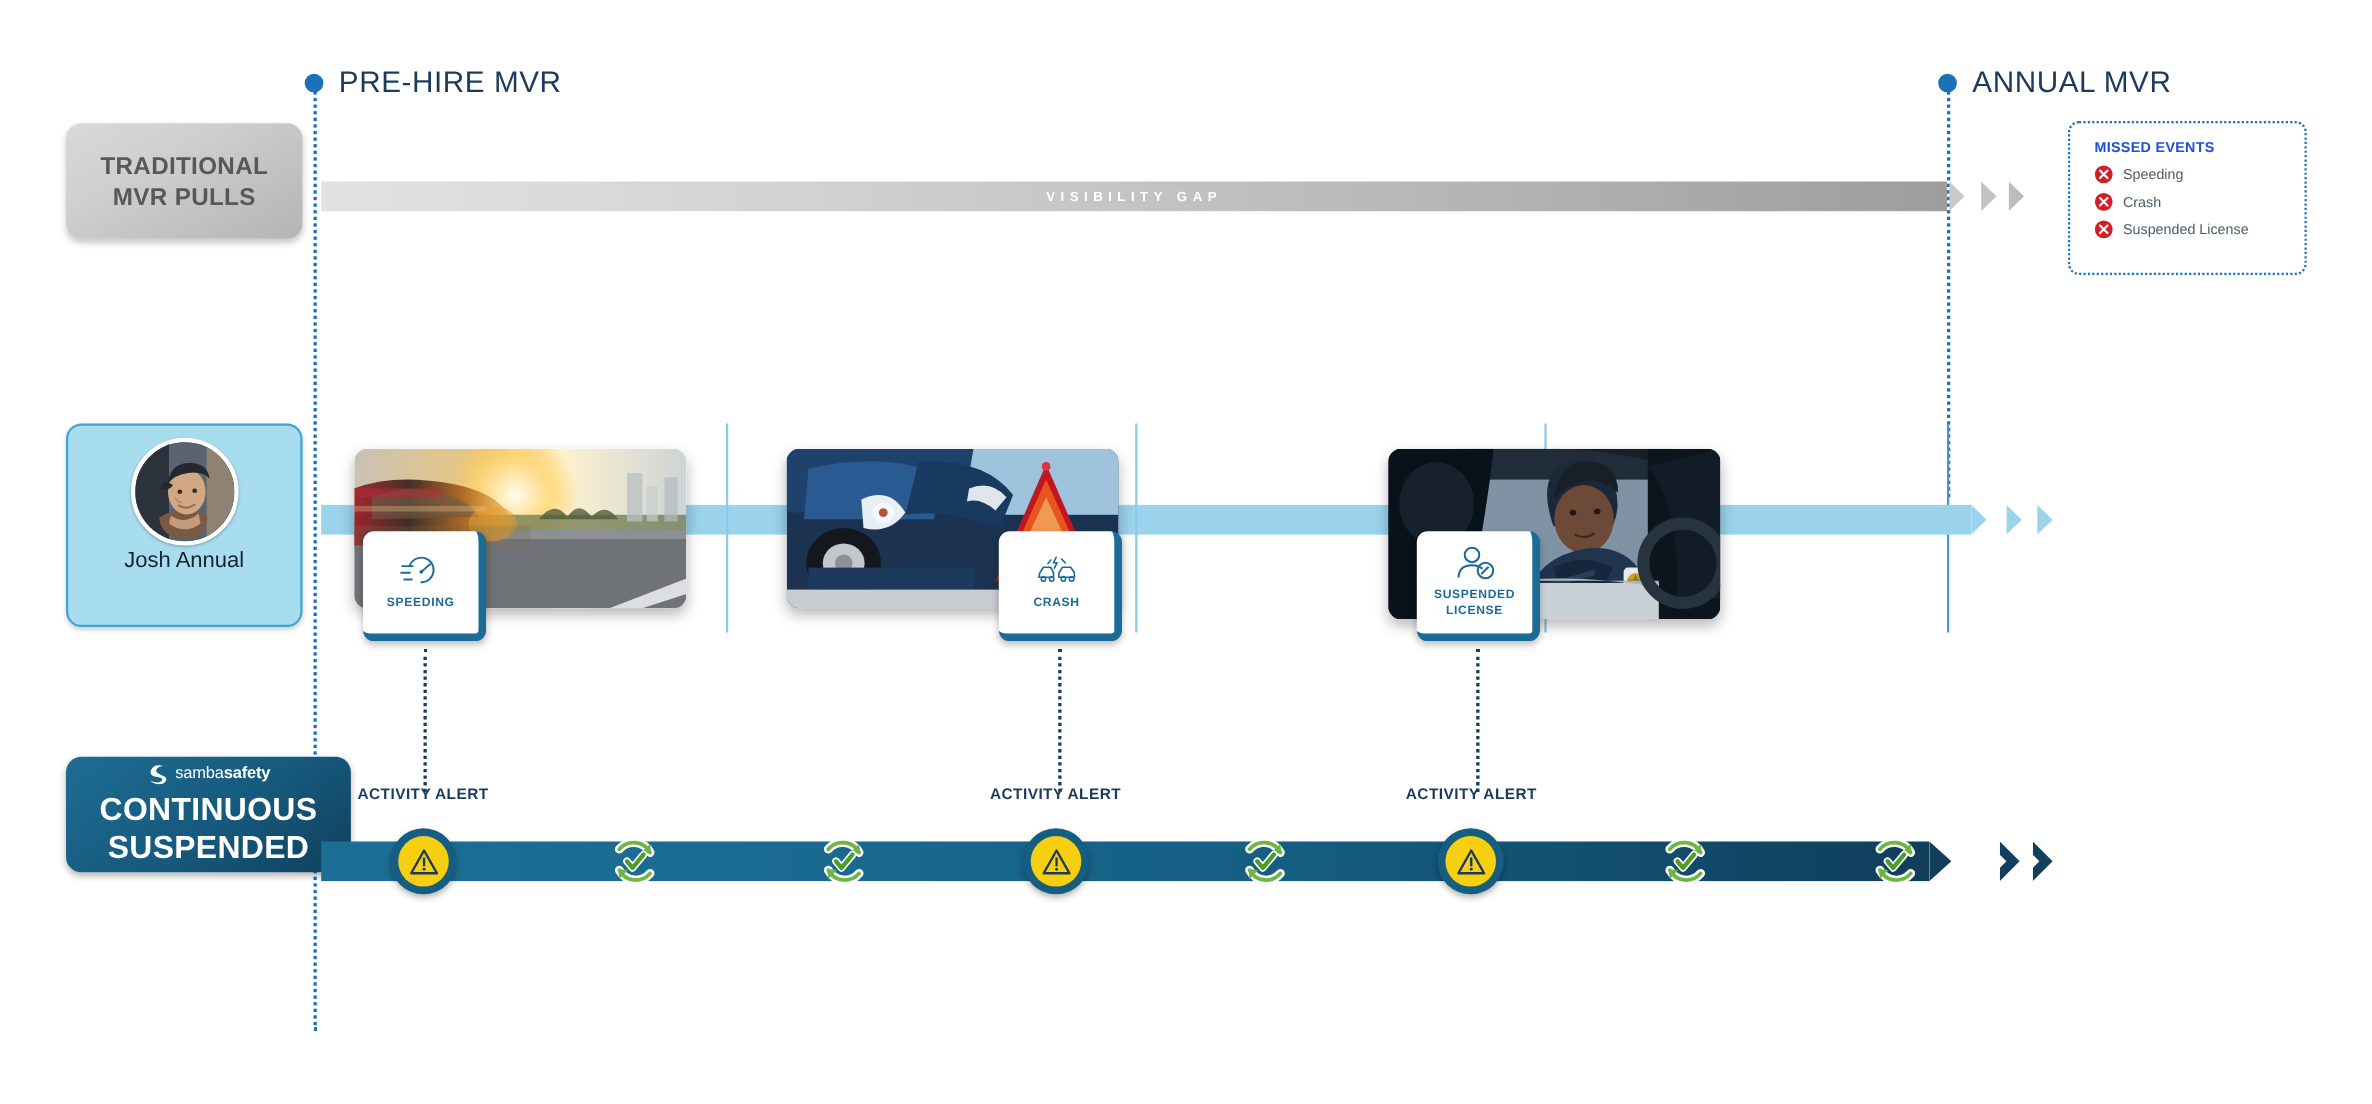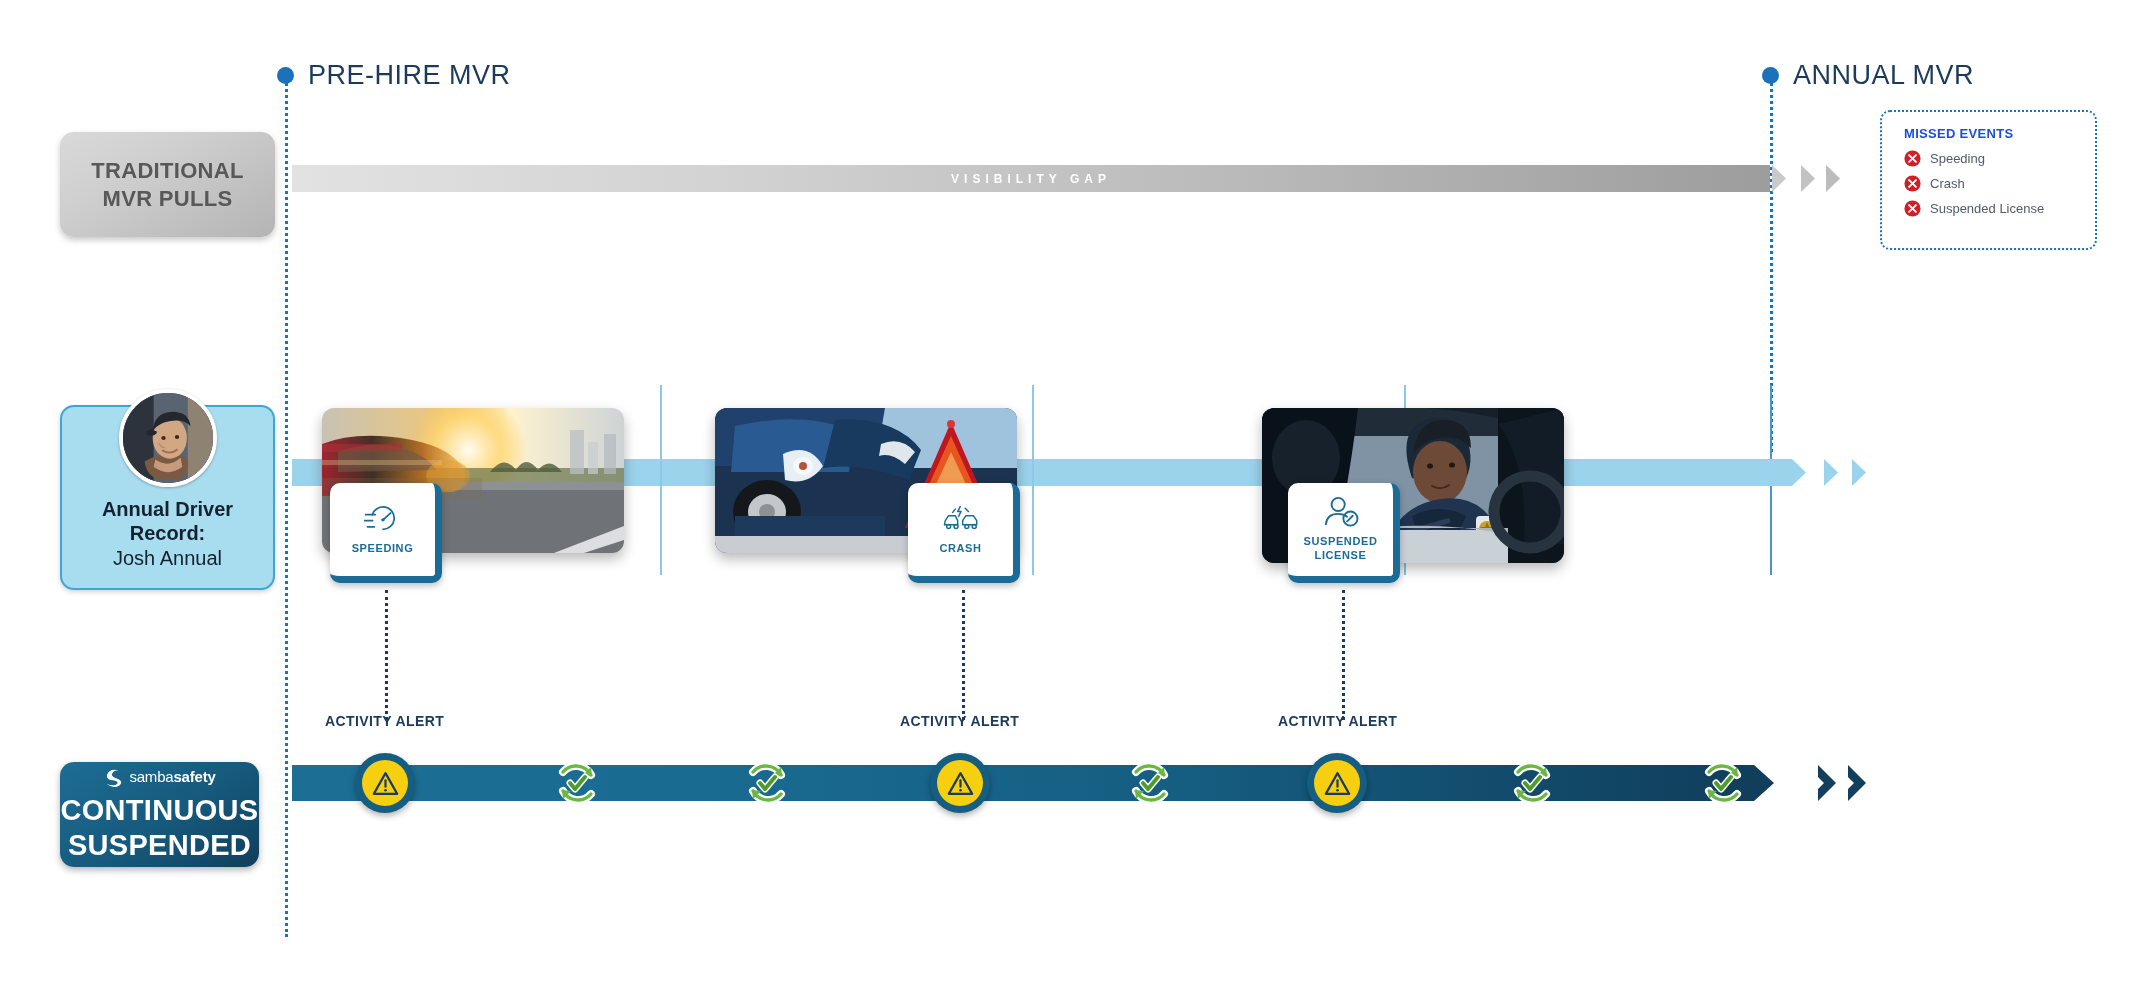--- a/index.html
+++ b/index.html
@@ -31,21 +31,20 @@
     position: absolute; width: 0;
     border-left: 2px solid #4a94d0;
   }
 
   
   .rowcard {
     position: absolute; border-radius: 14px;
     display: flex; flex-direction: column;
     align-items: center; justify-content: center;
     text-align: center;
-    margin-top: 20px;
   }
   .card-traditional {
     left: 60px; top: 112px; width: 215px; height: 105px;
     background: linear-gradient(150deg,#d9d9d9 0%, #cfcfcf 35%, #b4b4b4 100%);
     box-shadow: 0 3px 6px rgba(0,0,0,.22);
   }
   .card-traditional .t {
     font-size: 22px; font-weight: bold; color: #585858; line-height: 1.25;
     letter-spacing: .3px;
   }
@@ -60,21 +59,21 @@
     width: 98px; height: 98px; border-radius: 50%;
     border: 4px solid #ffffff; overflow: hidden; position: relative;
     margin-top: -44px; background: #394453;
     box-shadow: 0 1px 3px rgba(0,0,0,.3);
   }
   .avatar svg { display:block; width:100%; height:100%; }
   .driver-title { font-size: 20px; font-weight: bold; color:#14212f; line-height:1.2; margin-top: 10px; }
   .driver-name  { font-size: 20px; color:#14212f; line-height:1.3; }
 
   .card-samba {
-    left: 60px; top: 742px; width: 199px; height: 105px;
+    left: 60px; top: 688px; width: 259px; height: 105px;
     background: linear-gradient(145deg,#1e6d94 0%, #16597c 55%, #103f5c 100%);
     box-shadow: 0 3px 7px rgba(0,0,0,.3);
     gap: 2px;
   }
   .samba-logo { display:flex; align-items:center; gap:6px; margin-bottom: 4px; }
   .samba-logo .mark { width: 20px; height: 20px; }
   .samba-wordmark { font-size: 15px; color:#fff; letter-spacing:-.2px; }
   .samba-wordmark b { font-weight: bold; }
   .card-samba .t {
     font-size: 29px; font-weight: bold; color:#fff; line-height:1.2; letter-spacing:.3px;
@@ -242,21 +241,20 @@
         <path d="M36 74 q14 10 28 -2 l2 10 q-16 12 -32 0 Z" fill="#c69b7b"></path>
         <ellipse cx="52" cy="50" rx="19" ry="23" fill="#d2a784"></ellipse>
         <path d="M33 42 q2 -20 20 -21 q20 -1 22 16 q-6 -8 -22 -6 q-14 2 -20 11 Z" fill="#23282f"></path>
         <path d="M31 40 q-6 2 -5 7 q10 2 12 -4 Z" fill="#23282f"></path>
         <ellipse cx="45" cy="50" rx="2.4" ry="2.2" fill="#3a2a20"></ellipse>
         <ellipse cx="60" cy="49" rx="2.4" ry="2.2" fill="#3a2a20"></ellipse>
         <path d="M44 64 q8 5 16 -1" stroke="#9c6a4e" stroke-width="2" fill="none" stroke-linecap="round"></path>
         <path d="M40 56 q3 5 7 5" stroke="#b98a68" stroke-width="1.6" fill="none"></path>
       </svg>
     </div>
-    <div class="driver-title">Annual Driver Record:</div>
     <div class="driver-name">Josh Annual</div>
   </div>
 
   <div class="midbar"></div>
   <div class="mid-arrow-wrap">
     <svg width="28" height="27" viewBox="0 0 28 27">
       <path d="M0 0 L14 13.5 L0 27 Z" fill="#9bd3ec"></path>
     </svg>
     <svg width="24" height="27" viewBox="0 0 24 27">
       <path d="M0 0 L14 13.5 L0 27 Z" fill="#9bd3ec"></path>

